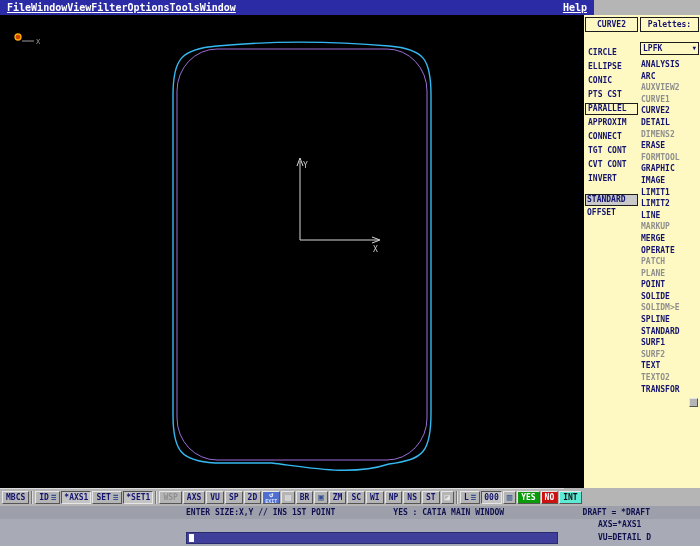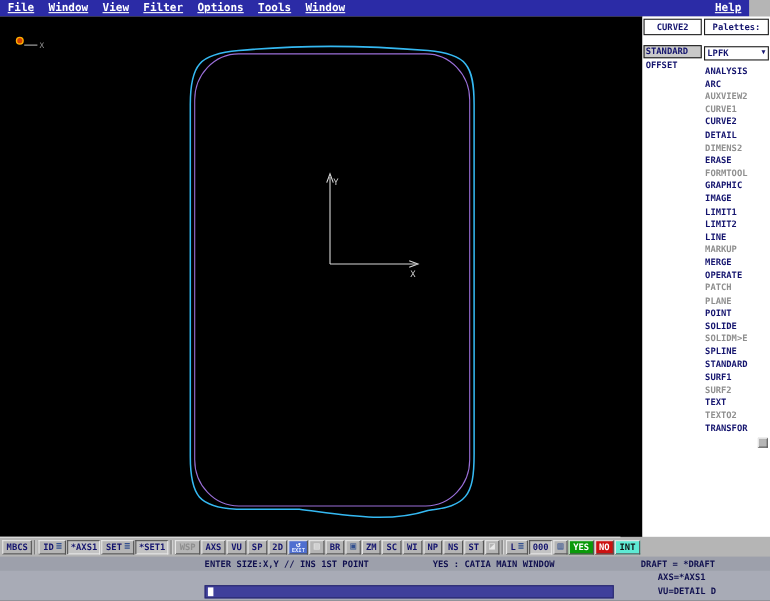--- a/index.html
+++ b/index.html
@@ -2,30 +2,30 @@
 <html><head>
 <meta charset="utf-8">
 <style>
   html,body{margin:0;padding:0;}
   body{
     width:700px;height:546px;position:relative;overflow:hidden;
     background:#b5b5b5;
     font-family:"DejaVu Sans Mono",monospace;
   }
   
-  .menubar{position:absolute;top:0;left:0;width:681px;height:15px;background:#2b2ba6;
-    display:flex;align-items:center;gap:13px;padding:0 7px;box-sizing:border-box;}
+  .menubar{position:absolute;top:0;left:0;width:594px;height:15px;background:#2b2ba6;
+    display:flex;align-items:center;padding:0 7px;box-sizing:border-box;}
   .menu-item{color:#ffffff;font-size:10px;font-weight:bold;text-decoration:underline;
     line-height:15px;white-space:nowrap;cursor:default;}
   .menu-help{margin-left:auto;}
   
   .canvas{position:absolute;top:15px;left:0;width:584px;height:473px;background:#000;}
   .canvas svg text{font-family:"DejaVu Sans Mono",monospace;}
   
-  .rightpanel{position:absolute;top:15px;left:584px;width:116px;height:473px;background:#ffffff;}
+  .rightpanel{position:absolute;top:15px;left:584px;width:116px;height:473px;background:#fef9c3;}
   .col-curve{position:absolute;left:1px;top:2px;width:53px;}
   .col-pal{position:absolute;left:56px;top:2px;width:59px;}
   .panel-header{border:1px solid #1c1c1c;color:#14146e;font-size:8px;font-weight:bold;
     text-align:center;padding:2px 1px;display:flex;justify-content:center;align-items:center;gap:2px;}
   .hdr-arrow{font-size:6px;color:#14146e;}
   .curve-list{margin-top:15px;}
   .curve-item{font-size:8px;font-weight:bold;color:#14146e;height:10px;line-height:10px;
     padding:0 2px;margin-bottom:2px;border:1px solid transparent;white-space:nowrap;}
   .curve-item.selected{border-color:#1c1c1c;}
   .curve-modes{margin-top:9px;}
@@ -110,20 +110,32 @@
       <line x1="22" y1="26" x2="34" y2="26" stroke="#9a9a9a" stroke-width="1"></line>
       <text x="36" y="29" fill="#9a9a9a" font-size="7">X</text>
     </g>
   </svg>
 </div>
 
 <div class="rightpanel">
 
   <div class="col-curve">
     <div class="panel-header">CURVE2</div>
+    <div class="curve-list">
+      <div class="curve-item normal">CIRCLE</div>
+      <div class="curve-item normal">ELLIPSE</div>
+      <div class="curve-item normal">CONIC</div>
+      <div class="curve-item normal">PTS CST</div>
+      <div class="curve-item selected">PARALLEL</div>
+      <div class="curve-item normal">APPROXIM</div>
+      <div class="curve-item normal">CONNECT</div>
+      <div class="curve-item normal">TGT CONT</div>
+      <div class="curve-item normal">CVT CONT</div>
+      <div class="curve-item normal">INVERT</div>
+    </div>
     <div class="curve-modes">
       <div class="mode-item selected">STANDARD</div>
       <div class="mode-item normal">OFFSET</div>
     </div>
   </div>
 
   <div class="col-pal">
     <div class="panel-header">
       <span>Palettes:</span>
     </div>

